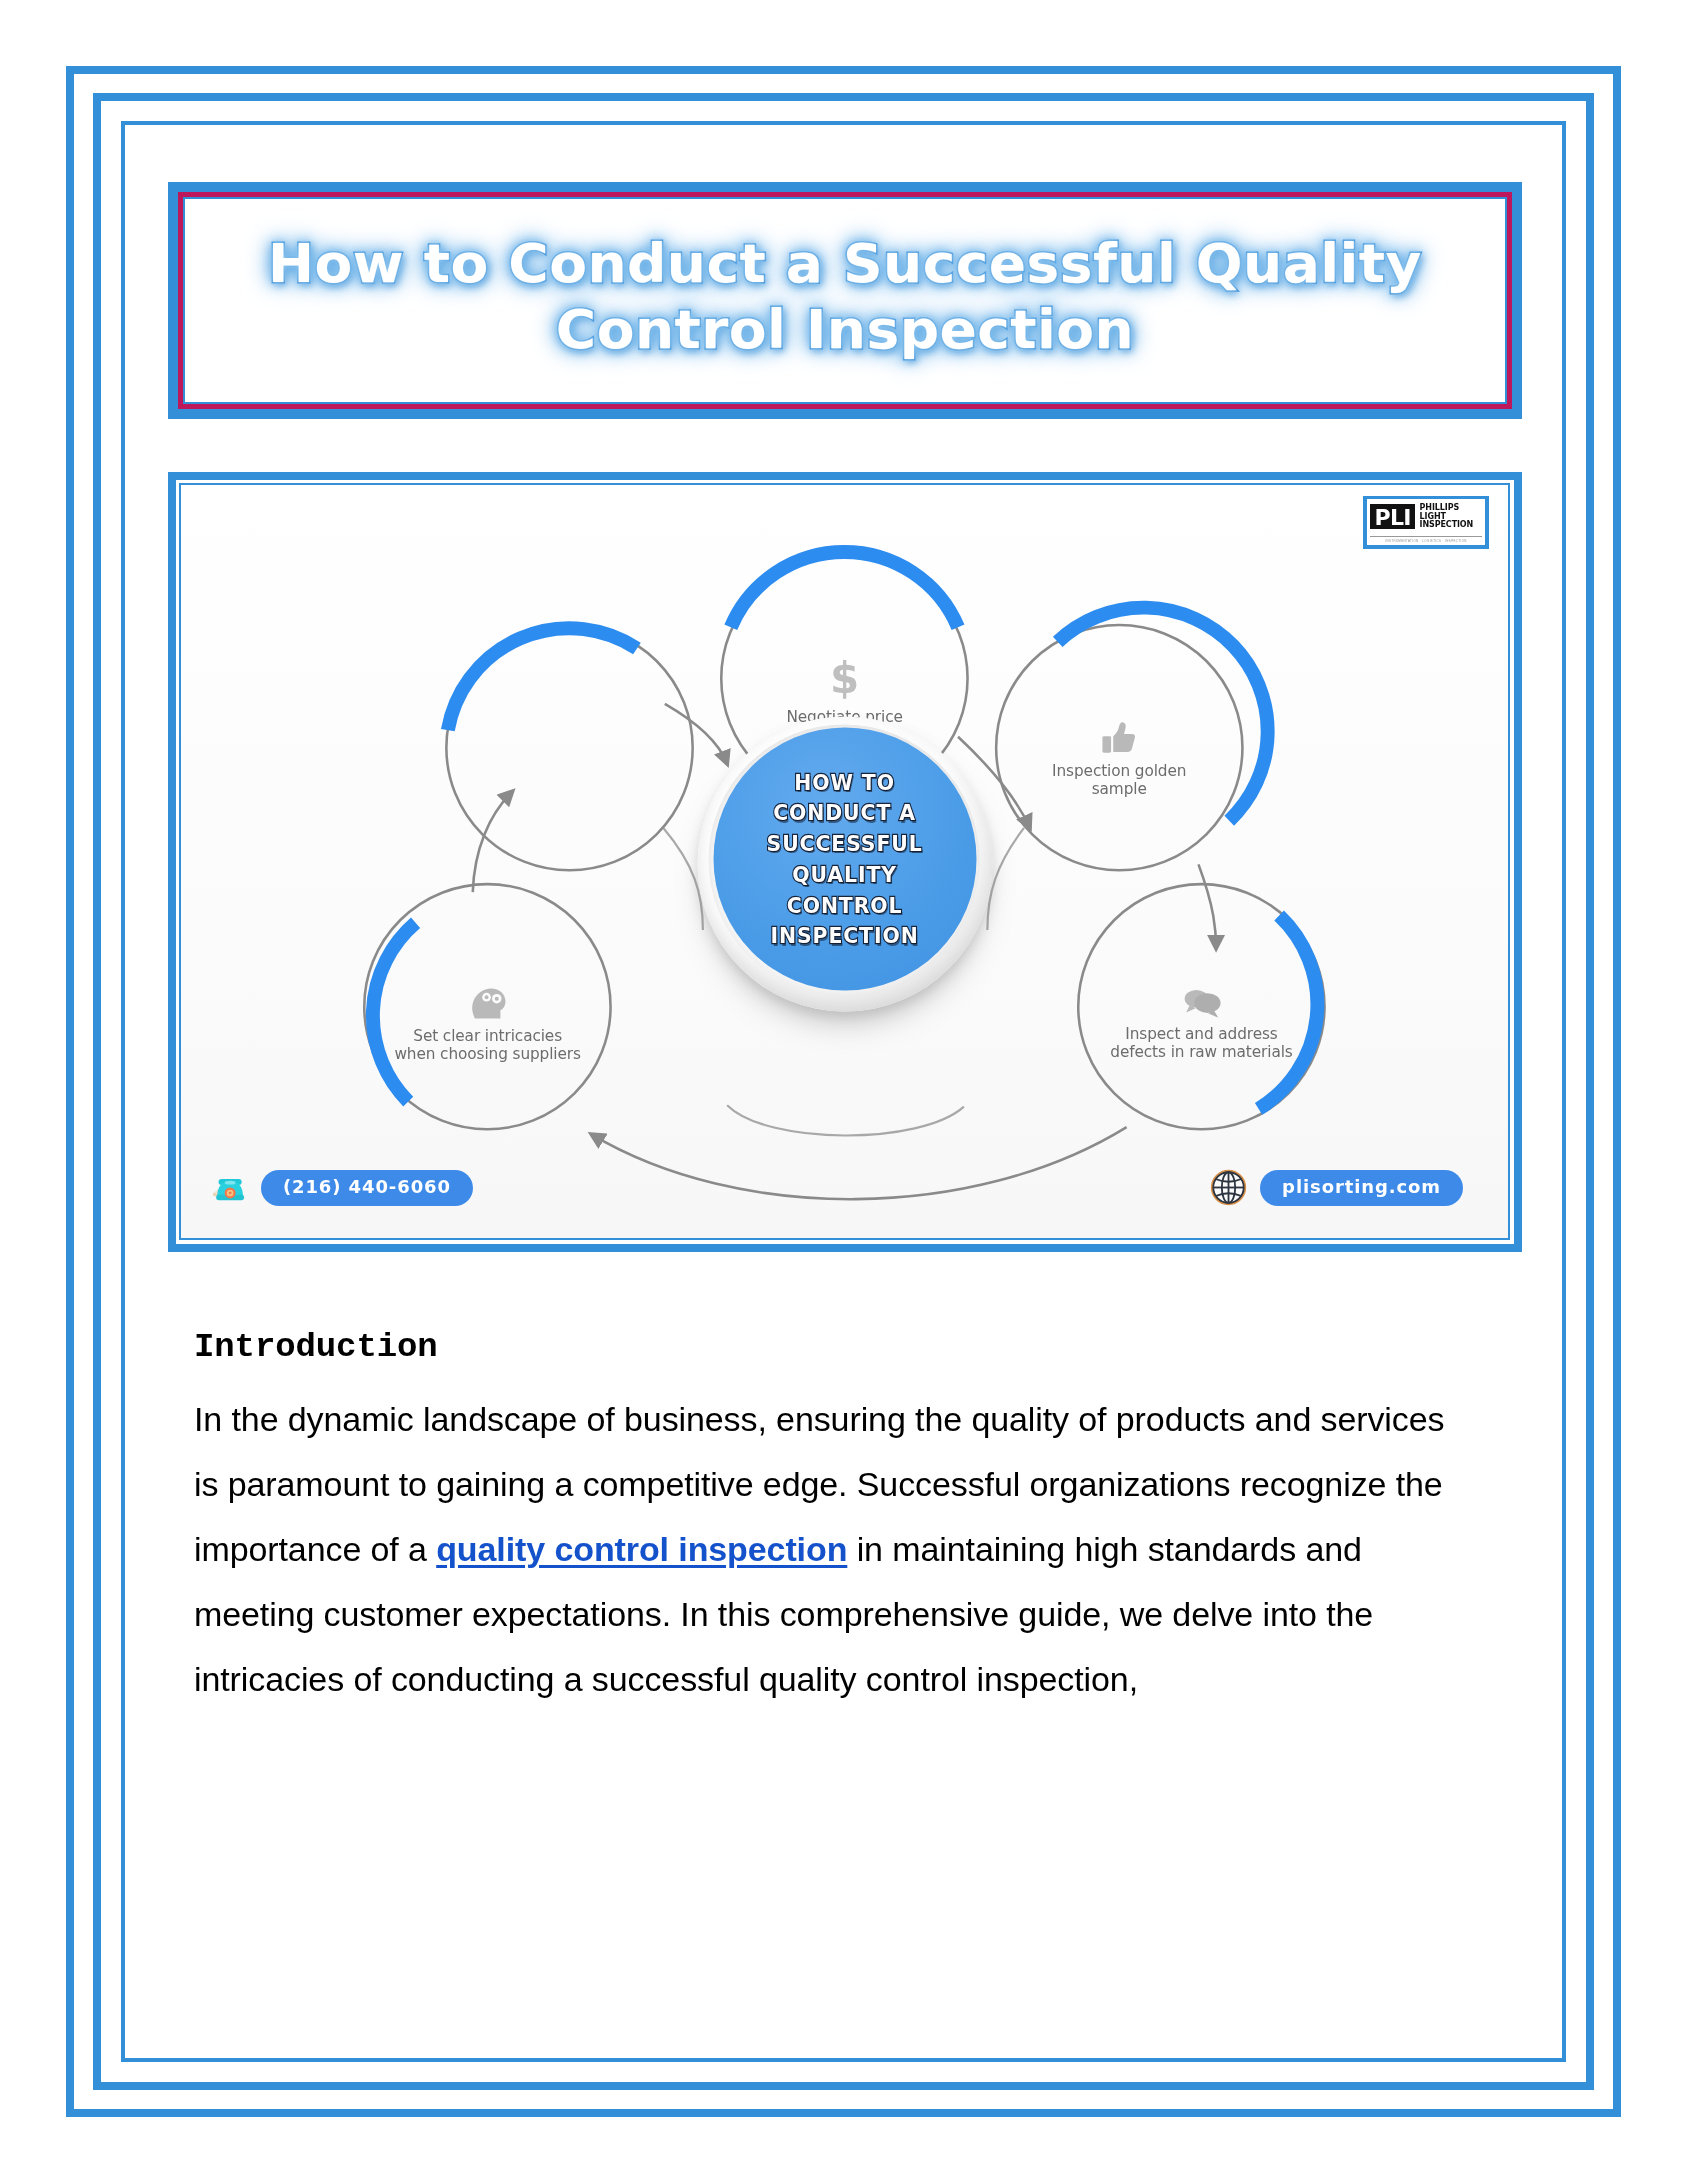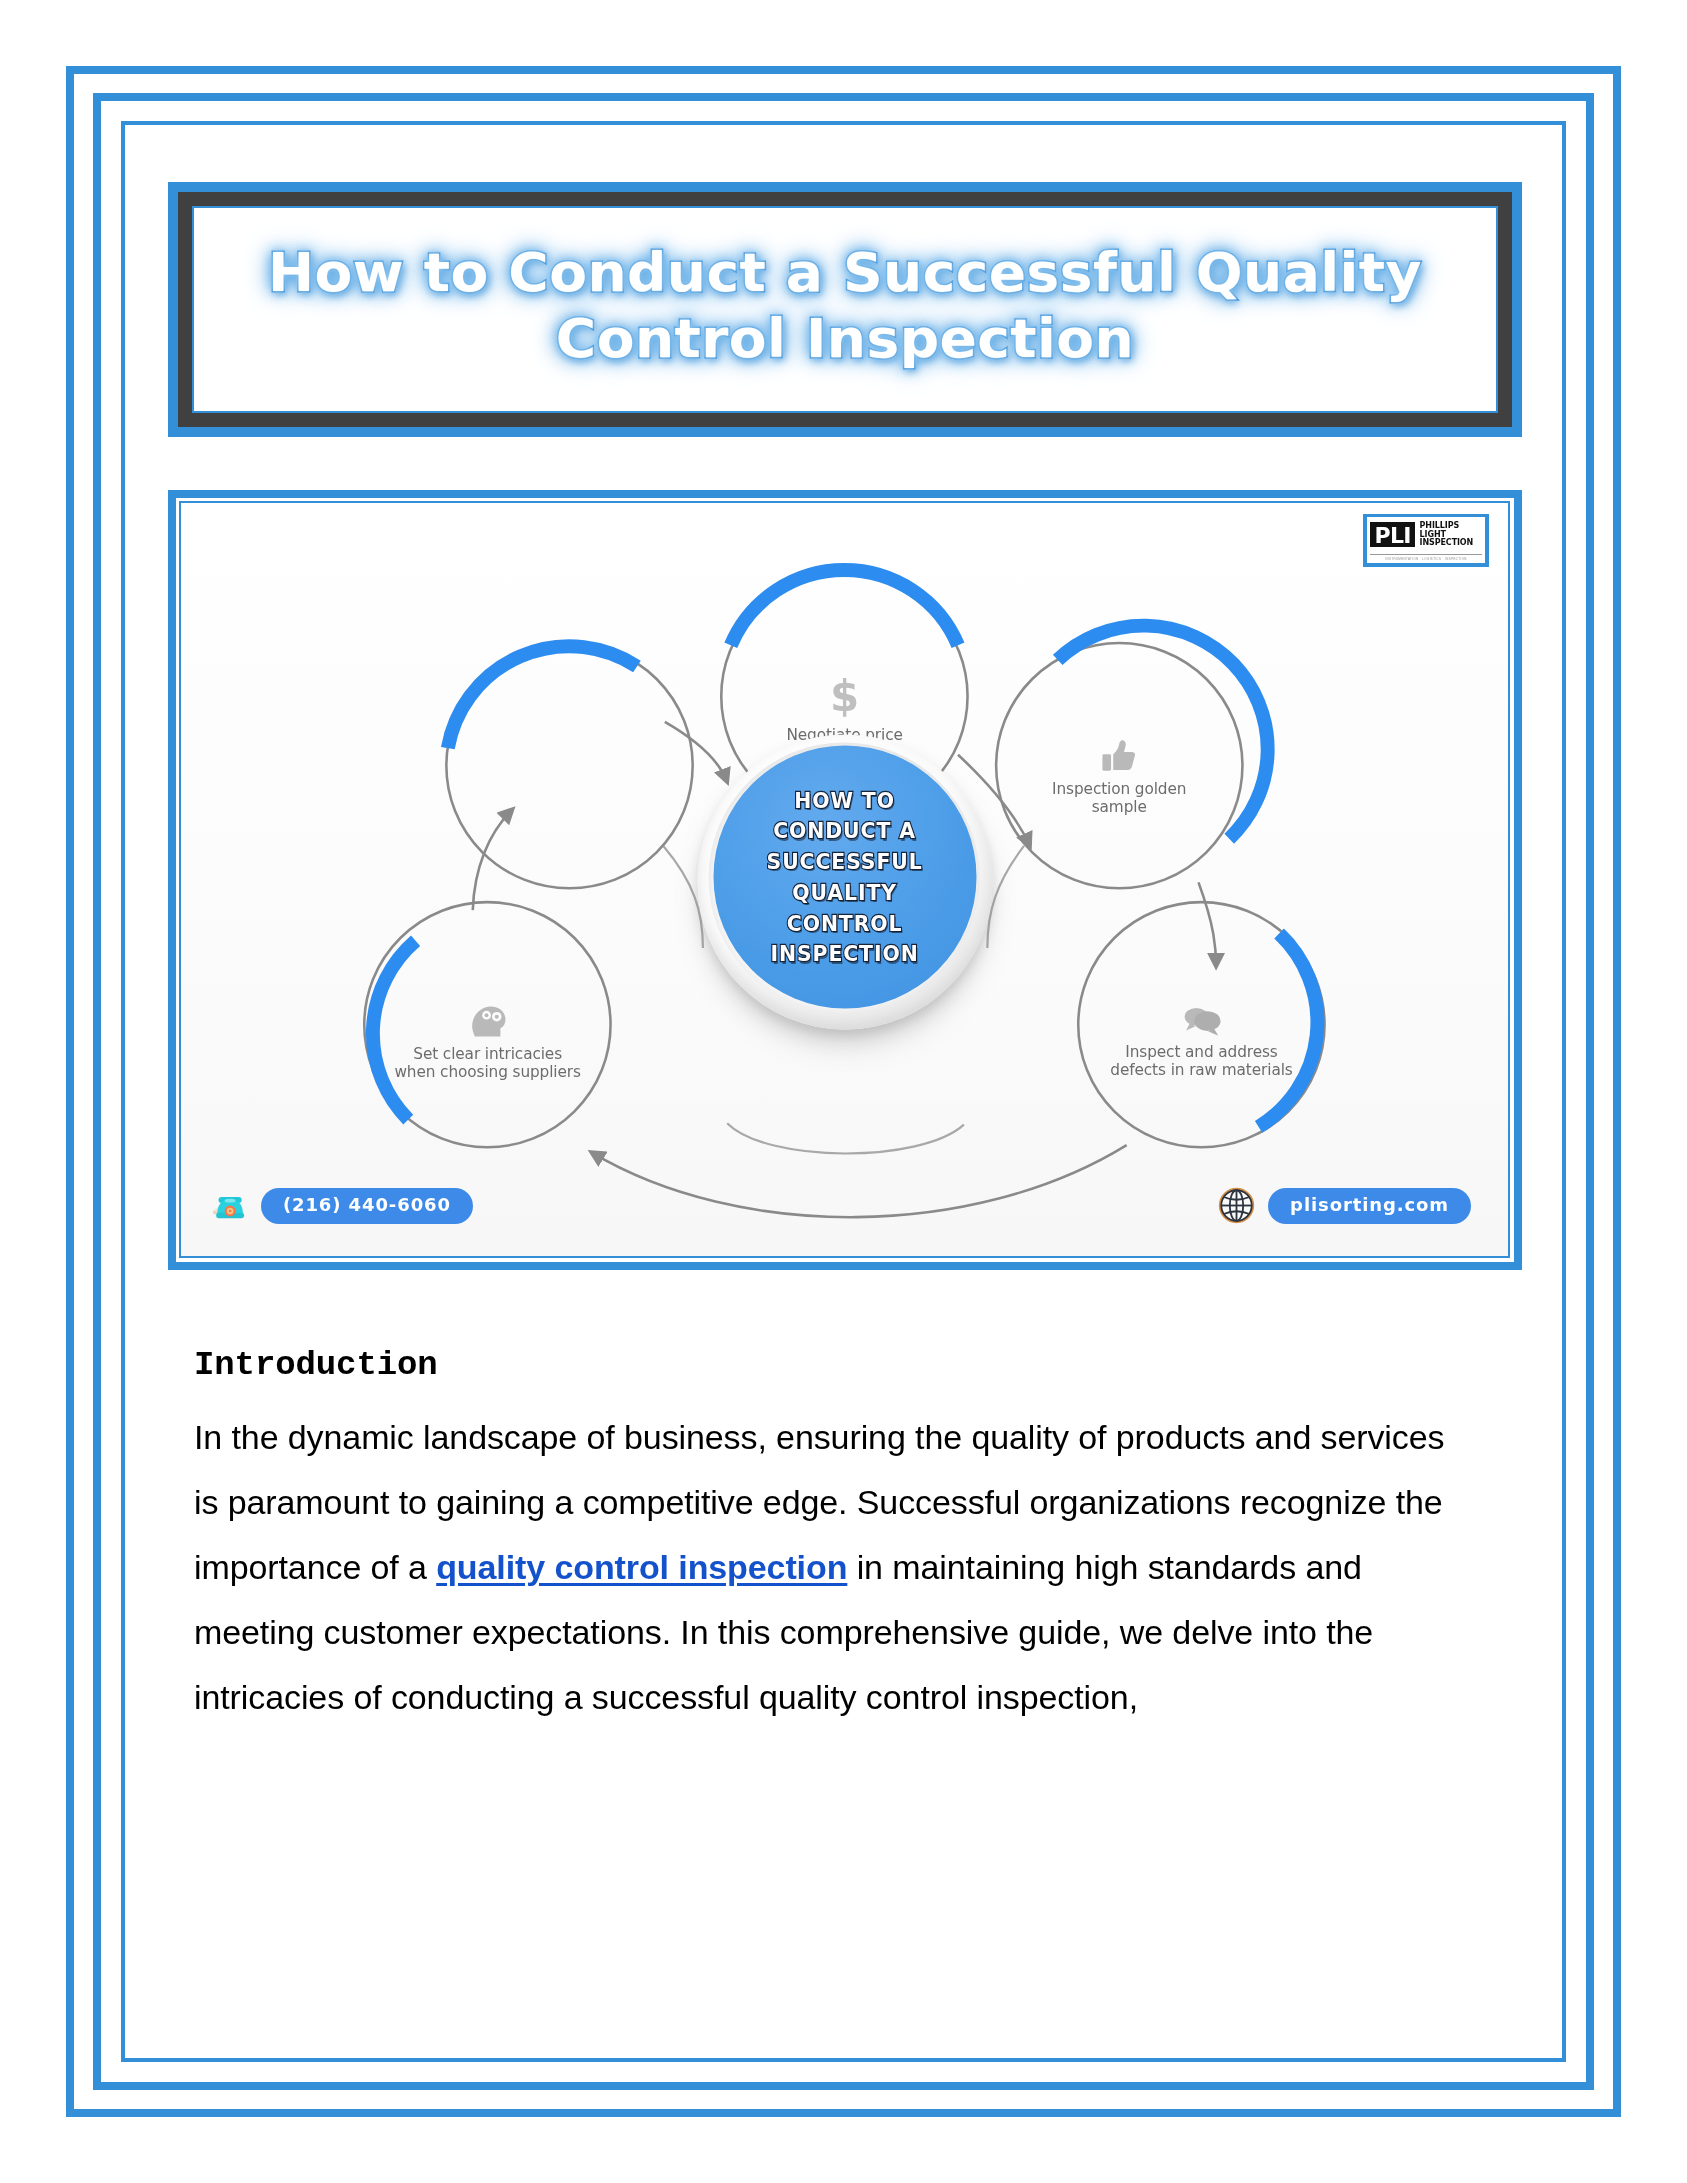--- a/index.html
+++ b/index.html
@@ -48,22 +48,22 @@
     width: 1386px;
   }
 
   
   .title-box {
     position: relative;
     margin-left: 14.6px;
     width: 1354px;
     box-sizing: border-box;
     border: 10.2px solid #3390d8;
-    background: #404040;
-    padding: 14px;
+    background: #be185d;
+    padding: 5px;
   }
   .title-box-inner {
     border: 2.9px solid #3390d8;
     padding: 32px 29px 39px 29px;
     background: #ffffff;
   }
   .wordart-title {
     text-align: center;
     font-family: "DejaVu Sans", sans-serif;
     font-weight: bold;
@@ -246,21 +246,21 @@
     -webkit-text-stroke: 2.2px #17243a;
     paint-order: stroke fill;
     text-shadow: 1.5px 2.2px 0 rgba(20,30,50,0.55);
     transform: scaleY(1.06);
   }
   .hub-text span { display: block; white-space: nowrap; }
 
   
   .pill-row {
     position: absolute;
-    left: 0; right: 8px;
+    left: 0; right: 16px;
     bottom: 25px;
     height: 45px;
   }
   .pill-group {
     position: absolute;
     display: flex;
     align-items: center;
     gap: 11.7px;
   }
   .pill-group.left  { left: 29px; }

